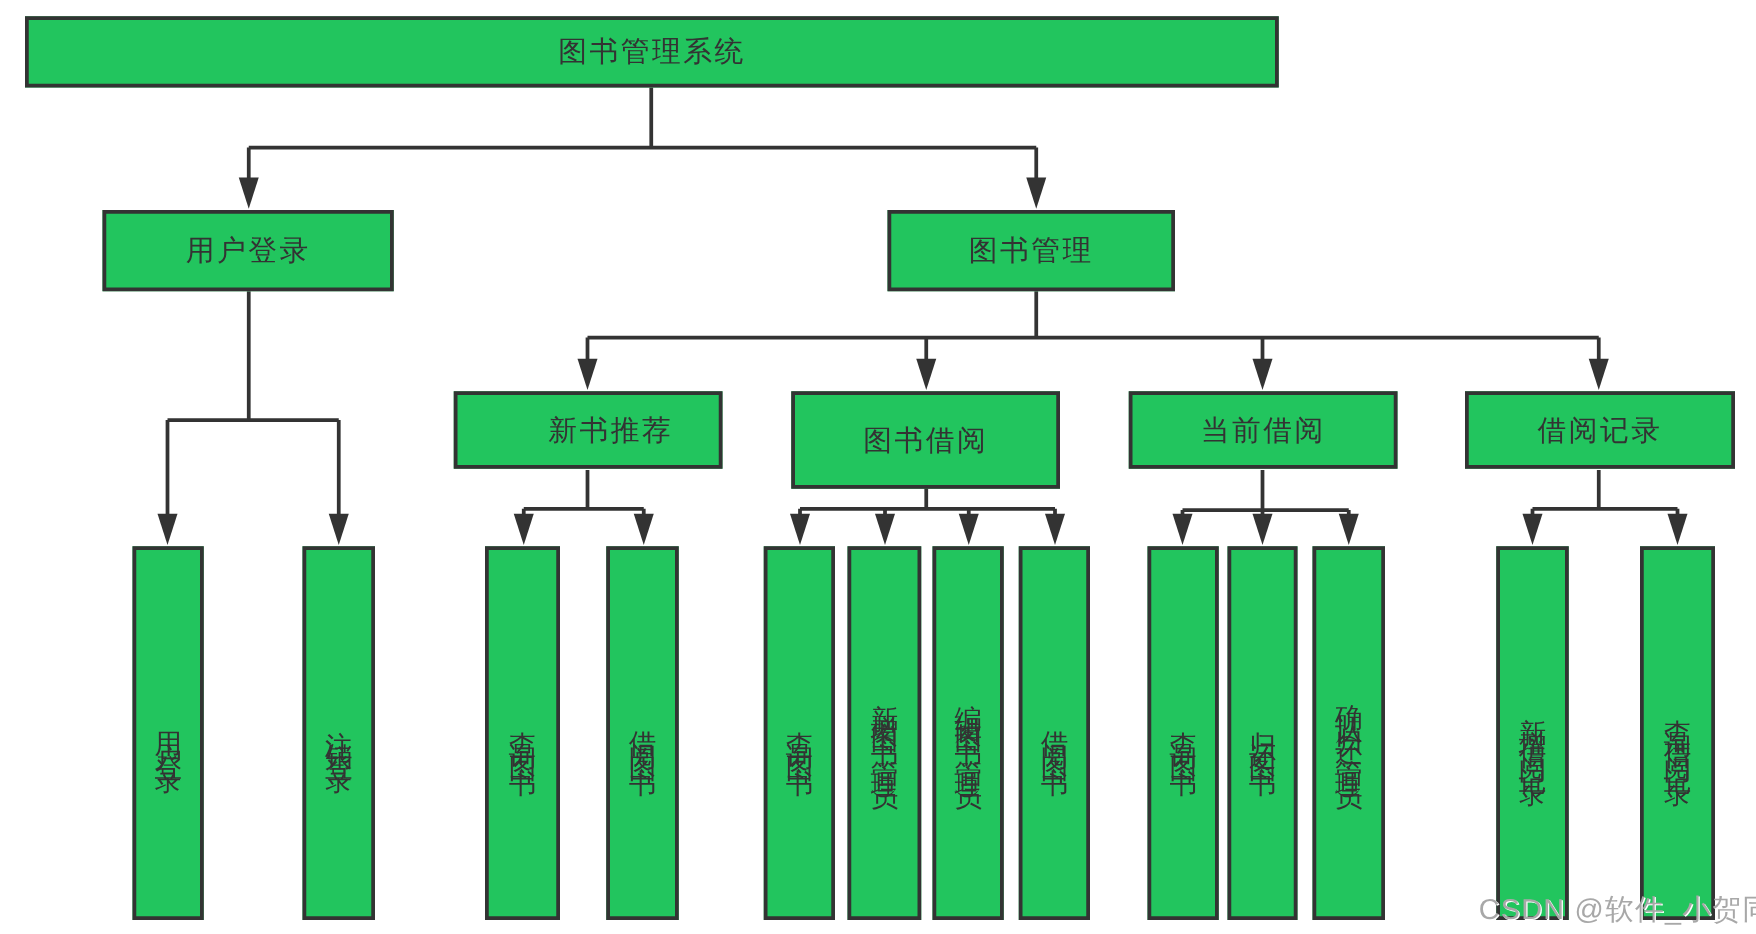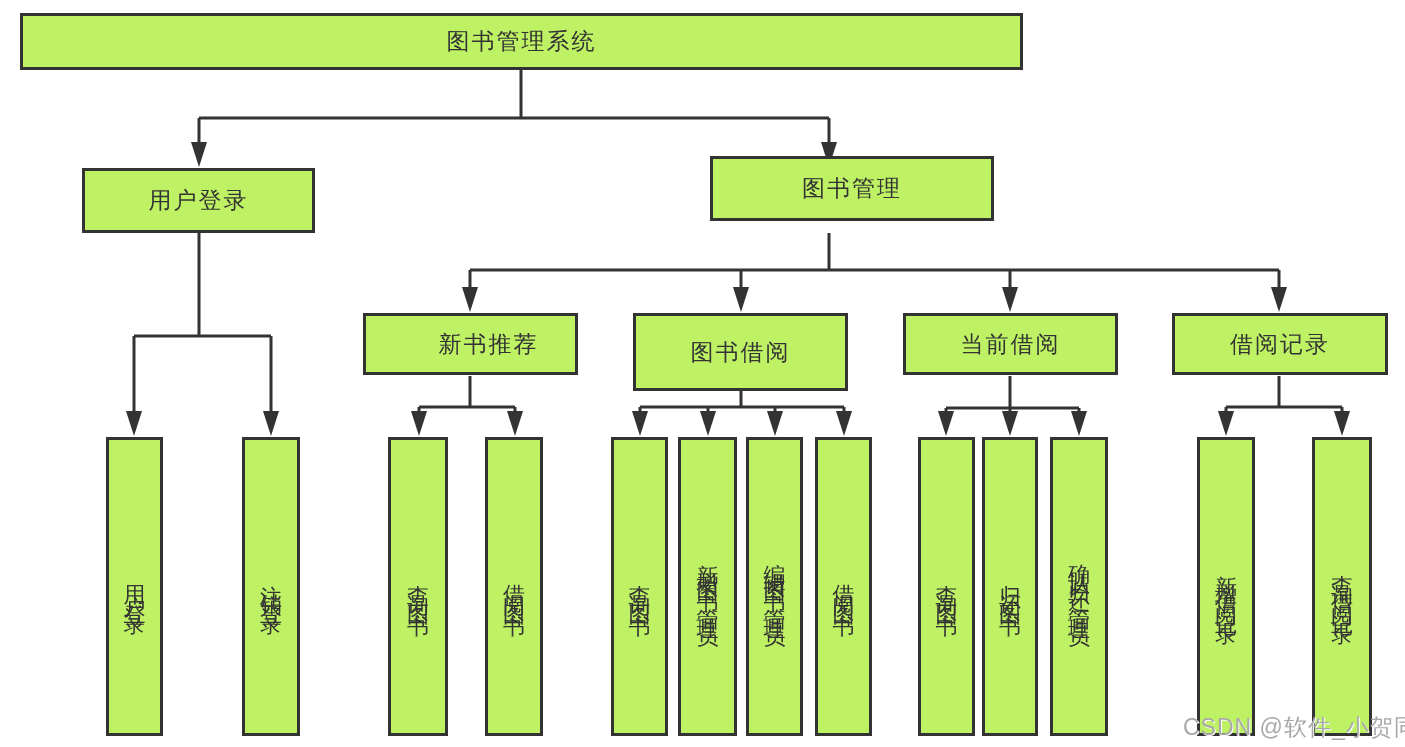--- a/index.html
+++ b/index.html
@@ -17,21 +17,21 @@
   }
   #connectors {
     position: absolute;
     left: 0;
     top: 0;
     z-index: 0;
   }
   .node {
     position: absolute;
     box-sizing: border-box;
-    background: #bef264;
+    background: #22c55e;
     border: 3px solid #333333;
     color: #333333;
     display: flex;
     align-items: center;
     justify-content: center;
     z-index: 1;
   }
   .node.h-label {
     font-size: 23px;
     letter-spacing: 2px;
@@ -110,21 +110,21 @@
       <polygon points="1071,411 1087,411 1079,436"></polygon>
 
       <polygon points="1218,411 1234,411 1226,436"></polygon>
       <polygon points="1334,411 1350,411 1342,436"></polygon>
     </g>
   </svg>
 
   <div class="node h-label" style="left:20px; top:13px; width:1003px; height:57px;">图书管理系统</div>
 
   <div class="node h-label" style="left:82px; top:168px; width:233px; height:65px;">用户登录</div>
-  <div class="node h-label" style="left:710px; top:156px; width:284px; height:65px;">图书管理</div>
+  <div class="node h-label" style="left:710px; top:168px; width:230px; height:65px;">图书管理</div>
 
   <div class="node h-label" style="left:363px; top:313px; width:215px; height:62px;padding-left:36px;">新书推荐</div>
   <div class="node h-label" style="left:633px; top:313px; width:215px; height:78px;">图书借阅</div>
   <div class="node h-label" style="left:1172px; top:313px; width:216px; height:62px;">借阅记录</div>
   <div class="node h-label" style="left:903px; top:313px; width:215px; height:62px;">当前借阅</div>
 
   <div class="node leaf" style="left:106px; top:437px; width:57px; height:299px;">
     <span class="vtext">用户登录</span>
   </div>
   <div class="node leaf" style="left:242px; top:437px; width:58px; height:299px;">

